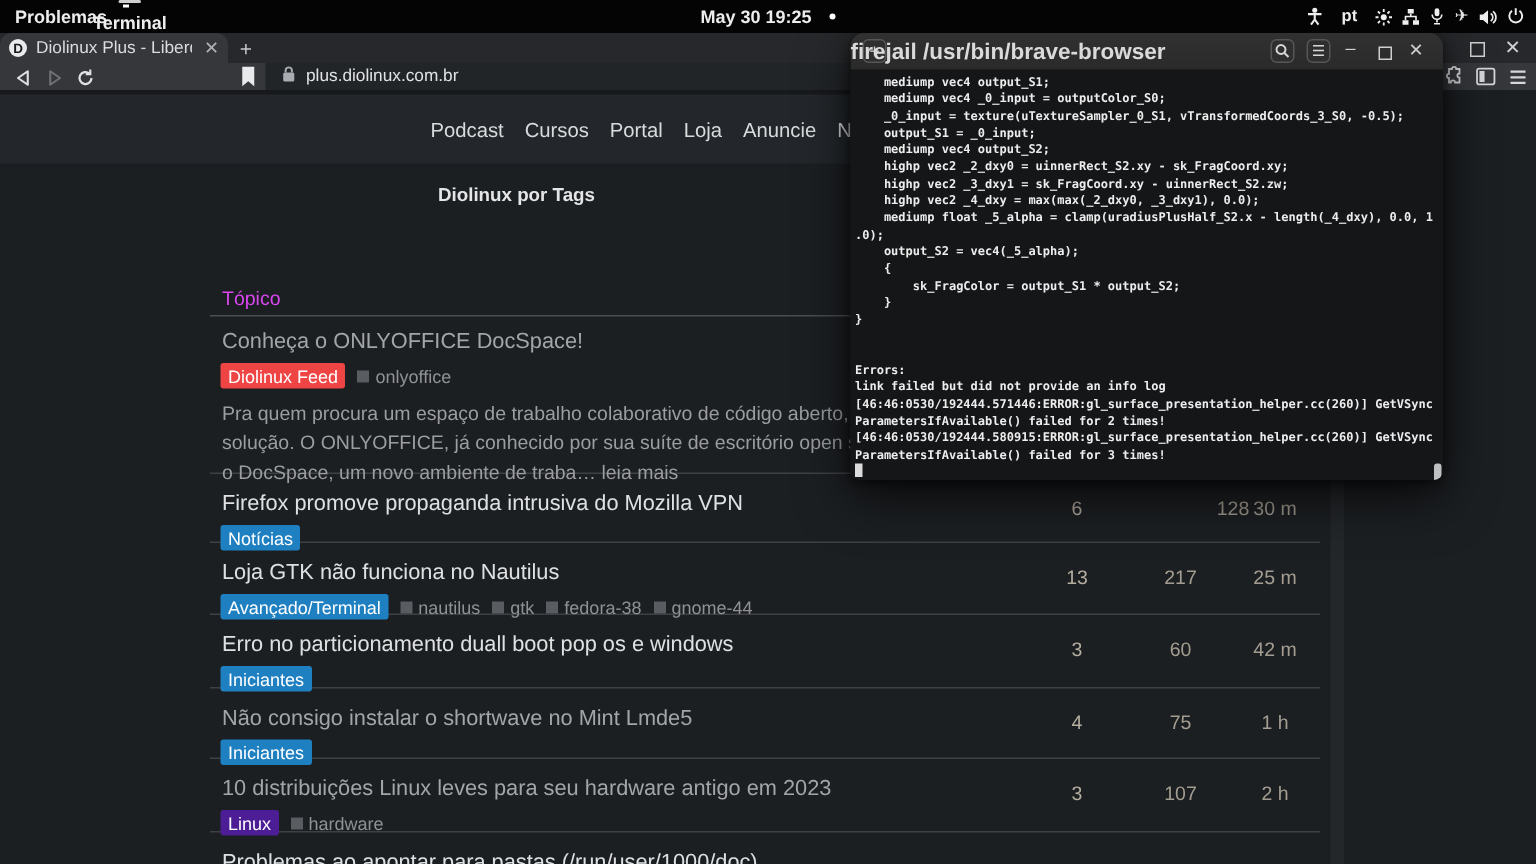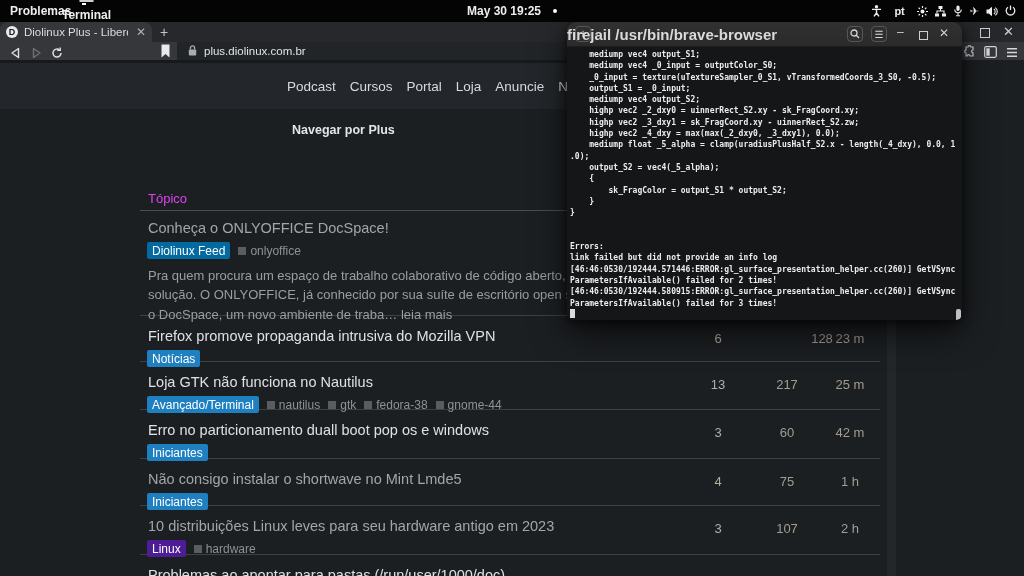--- a/index.html
+++ b/index.html
@@ -209,40 +209,40 @@
       <div class="site-header">
         <div class="site-nav" id="site-nav">
             <span>Podcast</span>
             <span>Cursos</span>
             <span>Portal</span>
             <span>Loja</span>
             <span>Anuncie</span>
             <span>Newsletter</span>
           </div>
       </div>
-      <div class="tags-heading">Navegar por Plus</div>
+      <div class="tags-heading">Diolinux por Tags</div>
       <div class="col-header">Tópico</div>
       <div class="hdr-divider"></div>
       <div class="topics" id="topics">
           <div class="topic-row" style="height: 105px; padding-top: 9px;">
             <a class="t-title read">Conheça o ONLYOFFICE DocSpace!</a>
             <div class="t-meta">
-              <span class="badge" style="background: #0369a1; text-align: center;">Diolinux Feed</span>
+              <span class="badge" style="background: #ef4444; text-align: center;">Diolinux Feed</span>
               <span class="tag"><span class="tag-sq"></span>onlyoffice</span>
             </div>
             <div class="t-excerpt">Pra quem procura um espaço de trabalho colaborativo de código aberto, eis aqui uma bela solução. O ONLYOFFICE, já conhecido por sua suíte de escritório open source, acabou de lançar o DocSpace, um novo ambiente de traba… leia mais</div>
           </div>
           <div class="topic-row" style="height: 46px;">
             <a class="t-title unread">Firefox promove propaganda intrusiva do Mozilla VPN</a>
             <div class="t-meta">
               <span class="badge" style="background: rgb(31, 128, 193);">Notícias</span>
             </div>
             <span class="num replies" style="left: 578px;">6</span>
             <span class="num views" style="left: 647px; margin-left: 35px;">128</span>
-            <span class="num activity" style="left: 710px;">23 m</span>
+            <span class="num activity" style="left: 710px;">30 m</span>
           </div>
           <div class="topic-row" style="height: 48px;">
             <a class="t-title unread">Loja GTK não funciona no Nautilus</a>
             <div class="t-meta">
               <span class="badge" style="background: rgb(31, 128, 193);">Avançado/Terminal</span>
               <span class="tag"><span class="tag-sq"></span>nautilus</span>
               <span class="tag"><span class="tag-sq"></span>gtk</span>
               <span class="tag"><span class="tag-sq"></span>fedora-38</span>
               <span class="tag"><span class="tag-sq"></span>gnome-44</span>
             </div>

